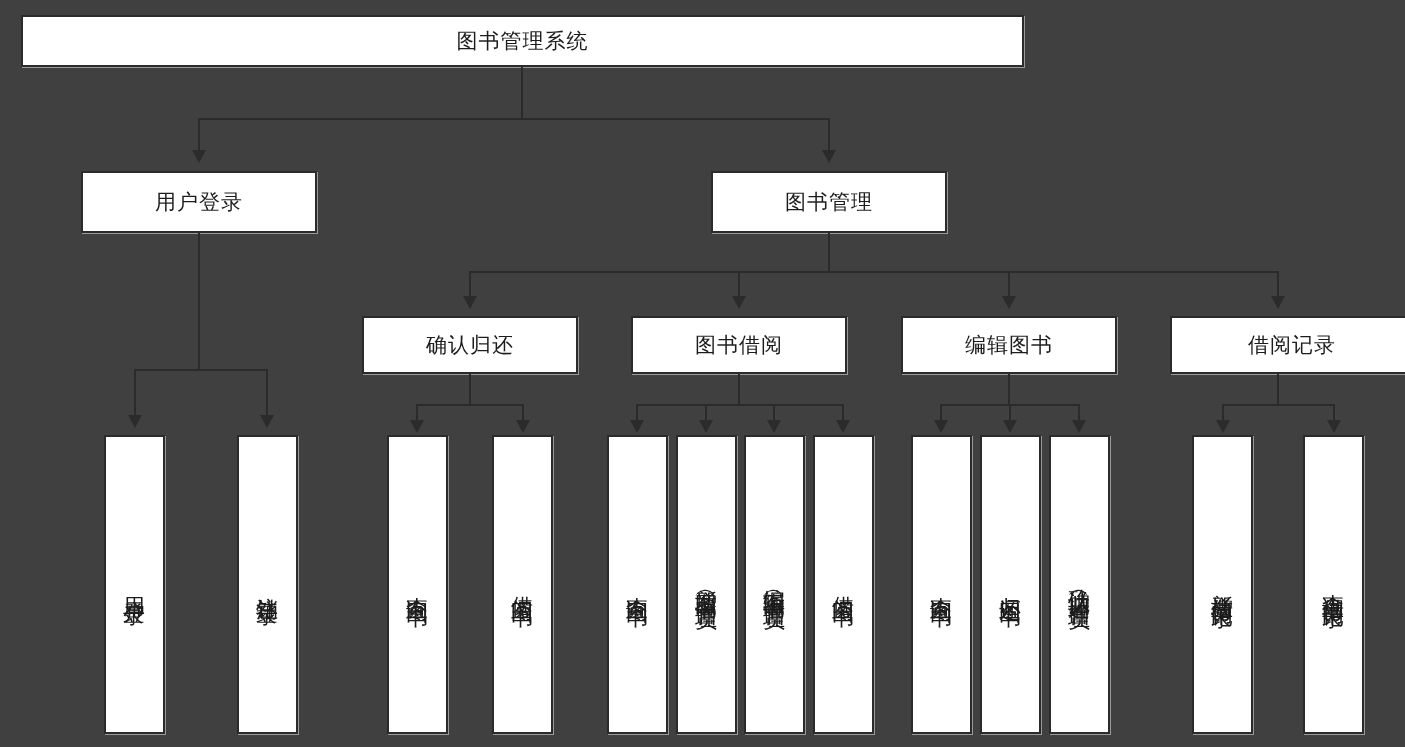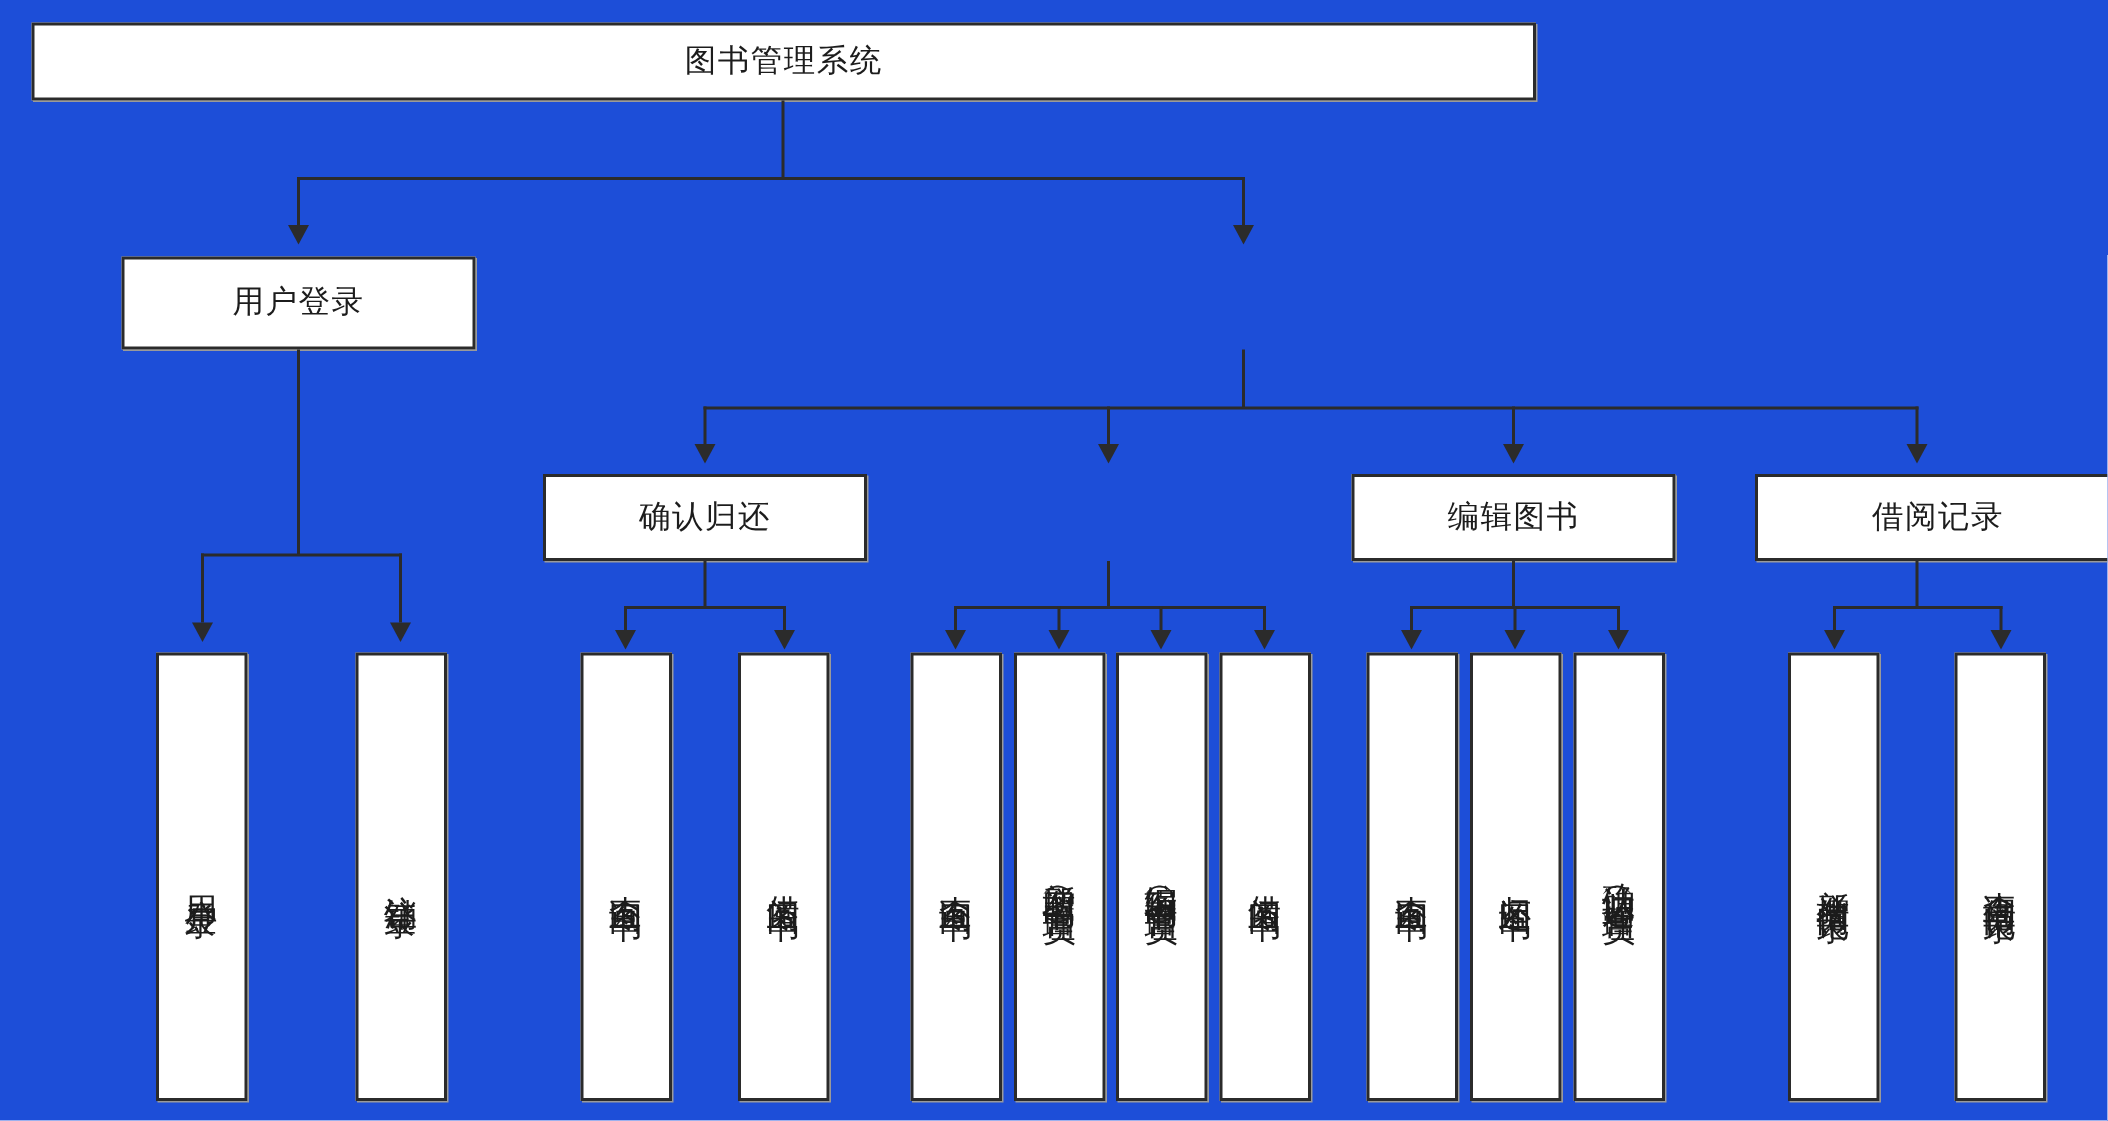--- a/index.html
+++ b/index.html
@@ -4,21 +4,21 @@
 <style>
   html,body{margin:0;padding:0;background:#ffffff;}
   body{
     font-family:"Liberation Sans","DejaVu Sans",sans-serif;
     color:#1a1a1a;
   }
   #canvas{
     position:relative;
     width:1405px;
     height:747px;
-    background:#1d4ed8;
+    background:#404040;
     overflow:hidden;
   }
   
   .node{
     position:absolute;
     box-sizing:border-box;
     background:#ffffff;
     border:2px solid #2b2b2b;
     box-shadow:1px 1px 0 0 #9a9a9a;
     display:flex;
@@ -83,20 +83,23 @@
   <div class="conn hline" style="left:198px; top:118px; width:632px; height:2px;"></div>
 
   <div class="conn vline" style="left:198px; top:118px; width:2px; height:32px;"></div>
   <div class="arrow" style="left:192px; top:150px;"></div>
   <div class="conn vline" style="left:828px; top:118px; width:2px; height:32px;"></div>
   <div class="arrow" style="left:822px; top:150px;"></div>
 
   <div class="node" style="left:81px; top:171px; width:236px; height:62px;">
     <span class="label">用户登录</span>
   </div>
+  <div class="node" style="left:711px; top:171px; width:236px; height:62px;">
+    <span class="label">图书管理</span>
+  </div>
 
   <div class="conn vline" style="left:198px; top:233px; width:2px; height:137px;"></div>
   <div class="conn hline" style="left:134px; top:369px; width:134px; height:2px;"></div>
   <div class="conn vline" style="left:134px; top:369px; width:2px; height:46px;"></div>
   <div class="arrow" style="left:128px; top:415px;"></div>
   <div class="conn vline" style="left:266px; top:369px; width:2px; height:46px;"></div>
   <div class="arrow" style="left:260px; top:415px;"></div>
 
   <div class="conn vline" style="left:828px; top:233px; width:2px; height:39px;"></div>
   <div class="conn hline" style="left:469px; top:271px; width:810px; height:2px;"></div>
@@ -105,20 +108,23 @@
   <div class="conn vline" style="left:738px; top:271px; width:2px; height:25px;"></div>
   <div class="arrow" style="left:732px; top:296px;"></div>
   <div class="conn vline" style="left:1008px; top:271px; width:2px; height:25px;"></div>
   <div class="arrow" style="left:1002px; top:296px;"></div>
   <div class="conn vline" style="left:1277px; top:271px; width:2px; height:25px;"></div>
   <div class="arrow" style="left:1271px; top:296px;"></div>
 
   <div class="node" style="left:362px; top:316px; width:216px; height:58px;">
     <span class="label">确认归还</span>
   </div>
+  <div class="node" style="left:631px; top:316px; width:216px; height:58px;">
+    <span class="label">图书借阅</span>
+  </div>
   <div class="node" style="left:901px; top:316px; width:216px; height:58px;">
     <span class="label">编辑图书</span>
   </div>
   <div class="node" style="left:1170px; top:316px; width:244px; height:58px;">
     <span class="label">借阅记录</span>
   </div>
 
   <div class="conn vline" style="left:469px; top:374px; width:2px; height:31px;"></div>
   <div class="conn hline" style="left:416px; top:404px; width:108px; height:2px;"></div>
   <div class="conn vline" style="left:416px; top:404px; width:2px; height:16px;"></div>

